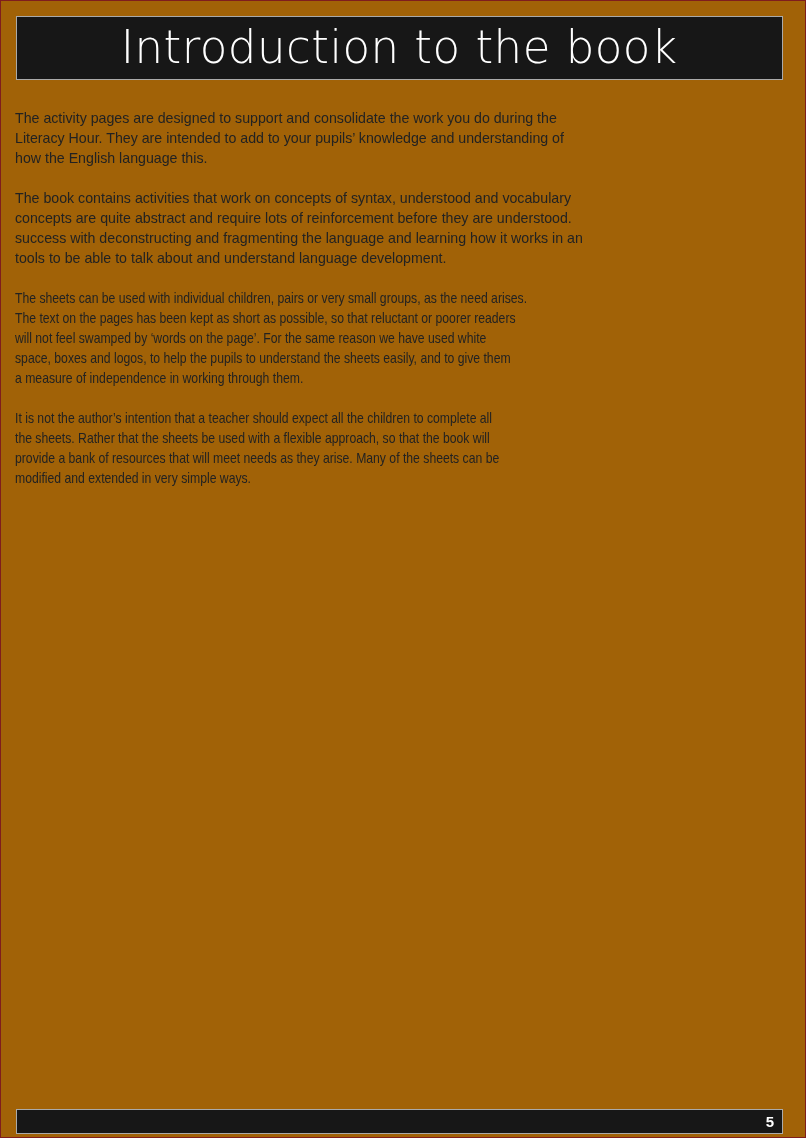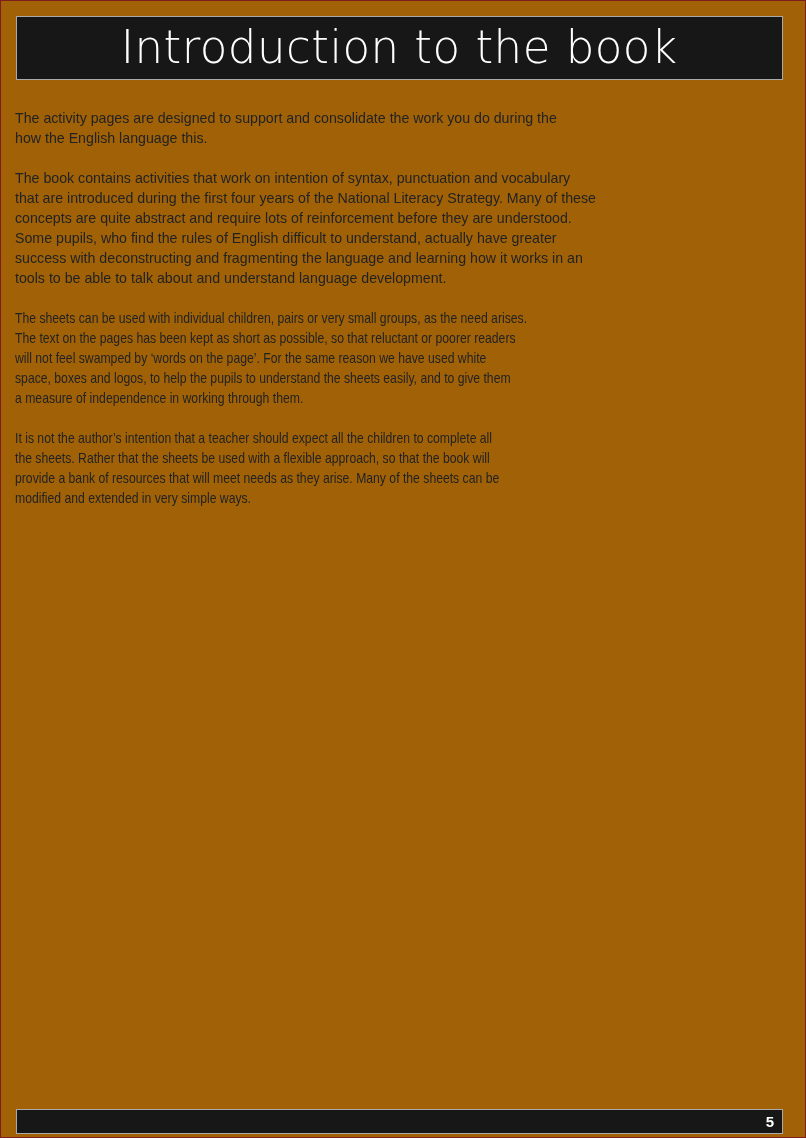--- a/index.html
+++ b/index.html
@@ -18,27 +18,26 @@
 <body>
 
 <div class="page">
   <div class="title-bar">
     <span class="title">Introduction to the book</span>
   </div>
 
   <div class="body">
     <p class="para">
       <span class="line">The activity pages are designed to support and consolidate the work you do during the</span>
+      <span class="line">Literacy Hour. They are intended to add to your pupils’ knowledge and understanding of</span>
       <span class="line">how the English language this.</span>
     </p>
     <p class="para">
-      <span class="line">The book contains activities that work on intention of syntax, punctuation and vocabulary</span>
-      <span class="line">that are introduced during the first four years of the National Literacy Strategy. Many of these</span>
+      <span class="line">The book contains activities that work on concepts of syntax, understood and vocabulary</span>
       <span class="line">concepts are quite abstract and require lots of reinforcement before they are understood.</span>
-      <span class="line">Some pupils, who find the rules of English difficult to understand, actually have greater</span>
       <span class="line">success with deconstructing and fragmenting the language and learning how it works in an</span>
       <span class="line">tools to be able to talk about and understand language development.</span>
     </p>
     <p class="para cond">
       <span class="line">The sheets can be used with individual children, pairs or very small groups, as the need arises.</span>
       <span class="line">The text on the pages has been kept as short as possible, so that reluctant or poorer readers</span>
       <span class="line">will not feel swamped by ‘words on the page’. For the same reason we have used white</span>
       <span class="line">space, boxes and logos, to help the pupils to understand the sheets easily, and to give them</span>
       <span class="line">a measure of independence in working through them.</span>
     </p>

